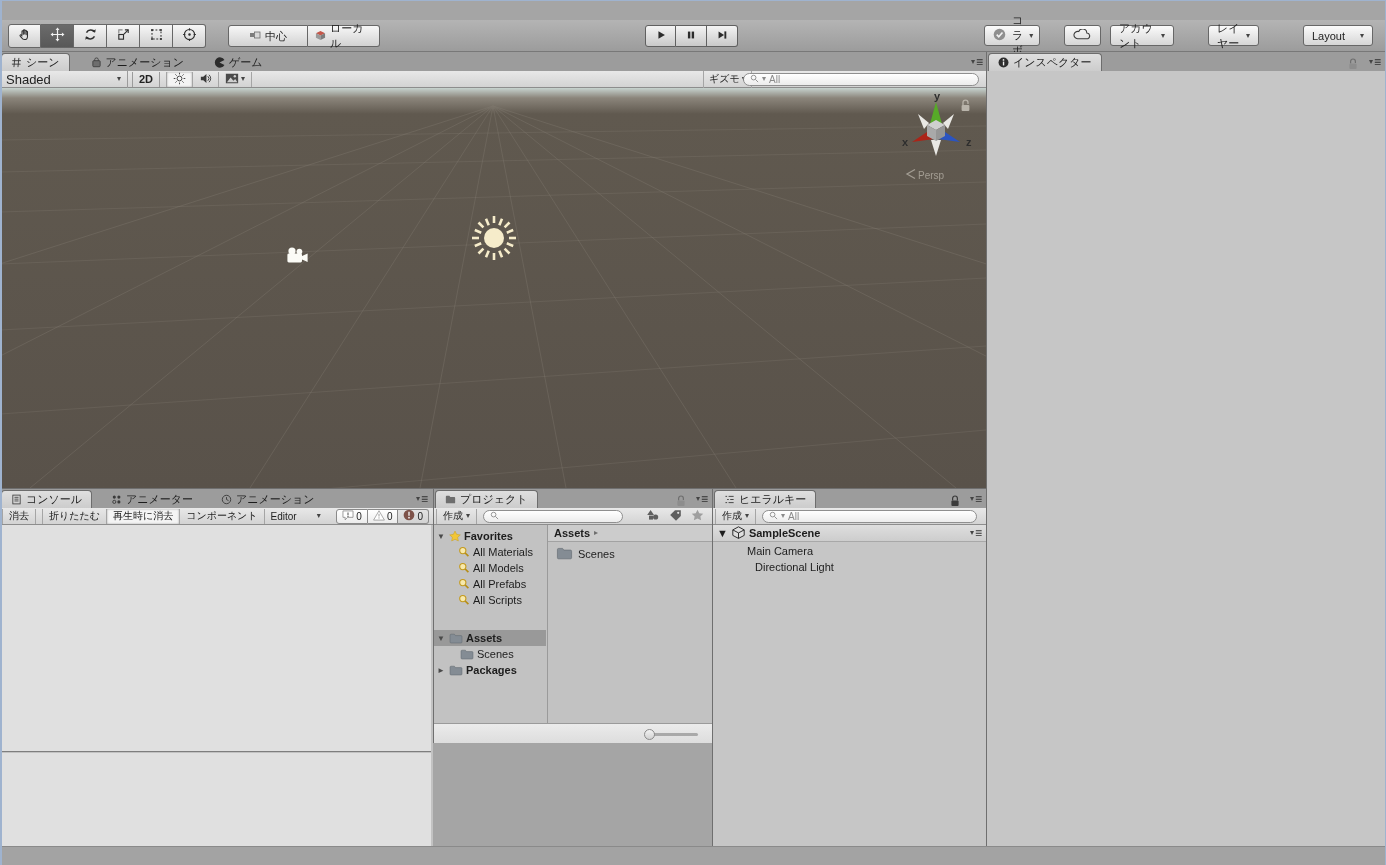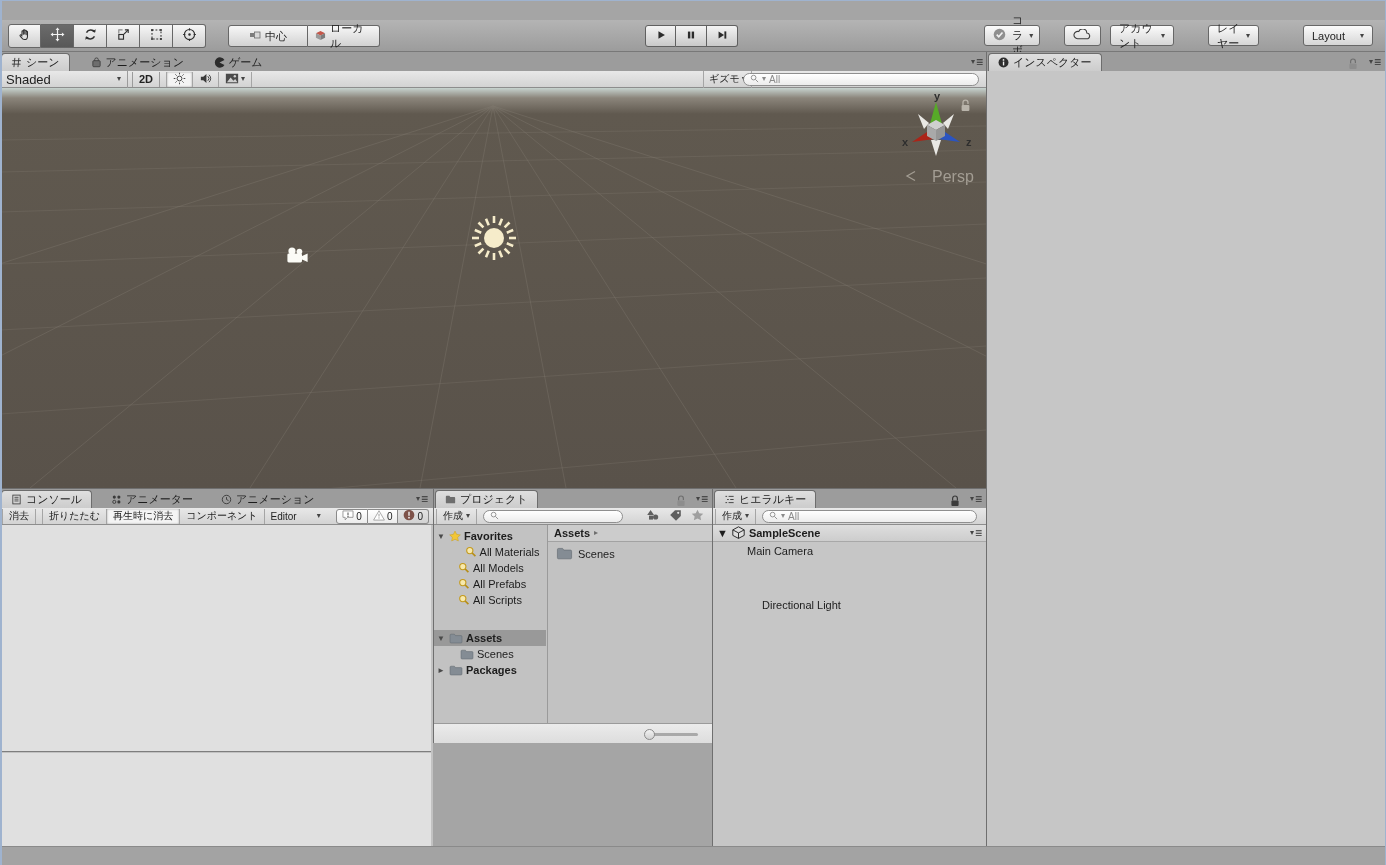--- a/index.html
+++ b/index.html
@@ -60,22 +60,22 @@
     border-right:1px solid #a5a5a5; font-size:10px;}
   .sbtn.pressed{background:#f4f4f4; box-shadow:inset 0 0 2px #999;}
   .search-pill{height:13px; border:1px solid #8f8f8f; border-radius:8px;
     background:linear-gradient(#ffffff,#ececec); display:flex; align-items:center;
     padding:0 6px; gap:3px; color:#8a8a8a; font-size:10px;}
 
   
   #scene-area{left:0; top:52px; width:986px; height:436px;}
   .viewport{position:absolute; left:0; top:36px; width:986px; height:400px; overflow:hidden;
     background:linear-gradient(180deg,#c7d3cf 0px,#8b857b 10px,#60594f 26px,#59524a 100%);}
-  .persp-label{position:absolute; left:905px; top:80px; color:#a39d93; font-size:16px;
-    display:flex; gap:15px; align-items:center;}
+  .persp-label{position:absolute; left:905px; top:80px; color:#a39d93; font-size:10px;
+    display:flex; gap:1px; align-items:center;}
 
   
   #console-panel{left:0; top:488px; width:433px; height:358px; background:#c2c2c2; border-top:1px solid #6f6f6f;}
   #project-panel{left:433px; top:488px; width:279px; height:255px; background:#c2c2c2;
     border-top:1px solid #6f6f6f; border-left:1px solid #6f6f6f;}
   #hierarchy-panel{left:712px; top:488px; width:274px; height:358px; background:#c6c6c6;
     border-top:1px solid #6f6f6f; border-left:1px solid #6f6f6f;}
   #inspector-panel{left:986px; top:52px; width:400px; height:794px; background:#c6c6c6;
     border-left:1px solid #6f6f6f;}
   #statusbar{left:0; top:846px; width:1386px; height:19px; background:#a3a3a3; border-top:1px solid #8a8a8a;}
@@ -546,21 +546,21 @@
     <div class="ppleft">
       <div class="row" style="margin-top:3px; padding-left:2px;">
         <span class="dis">▼</span>
         <span class="micon">
             <svg viewBox="0 0 14 13">
               <path d="M7 .8 L8.9 4.6 13.2 5.2 10.1 8.1 10.9 12.3 7 10.3 3.1 12.3 3.9 8.1 .8 5.2 5.1 4.6 Z" fill="#f2c637" stroke="#c79f22" stroke-width=".6"></path>
             </svg>
           </span>
         <span class="bold">Favorites</span>
       </div>
-      <div class="row" style="padding-left:24px;justify-content:center;">
+      <div class="row" style="padding-left:24px;">
         <span class="micon">
             <svg viewBox="0 0 12 12">
               <circle cx="4.8" cy="4.6" r="3.1" fill="#f7e9ad" stroke="#c49a1d" stroke-width="1.1"></circle>
               <path d="M7.2 7 L10.4 10.2" stroke="#b68e17" stroke-width="1.7"></path>
             </svg>
           </span>
         <span>All Materials</span>
       </div>
       <div class="row" style="padding-left:24px;">
         <span class="micon">
@@ -681,21 +681,21 @@
           </svg></span>
       <span class="bold">SampleScene</span>
       <span class="panelmenu" style="right:5px; top:auto;">
           <span class="caret">▾</span>
           <span class="lines">≡</span>
         </span>
     </div>
     <div class="row" style="position:absolute; top:54px; left:0; right:0; padding-left:34px;">
       <span>Main Camera</span>
     </div>
-    <div class="row" style="position:absolute; top:70px; left:15px; right:0; padding-left:34px;margin-top:38px;">
+    <div class="row" style="position:absolute; top:70px; left:8px; right:0; padding-left:34px;">
       <span>Directional Light</span>
     </div>
   </div>
 
   <div class="abs" id="inspector-panel">
     <div class="tabbar">
       <div class="tab active">
         <span class="ticon">
             <svg viewBox="0 0 12 12">
               <circle cx="6" cy="6" r="5.4" fill="#2e2e2e"></circle>

